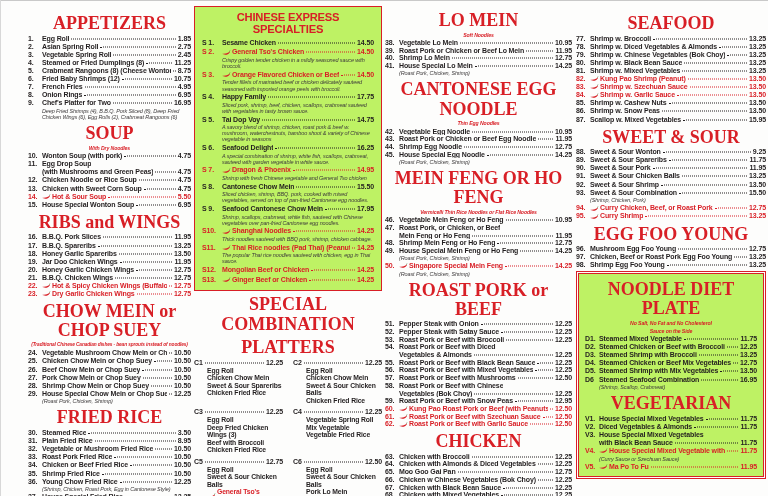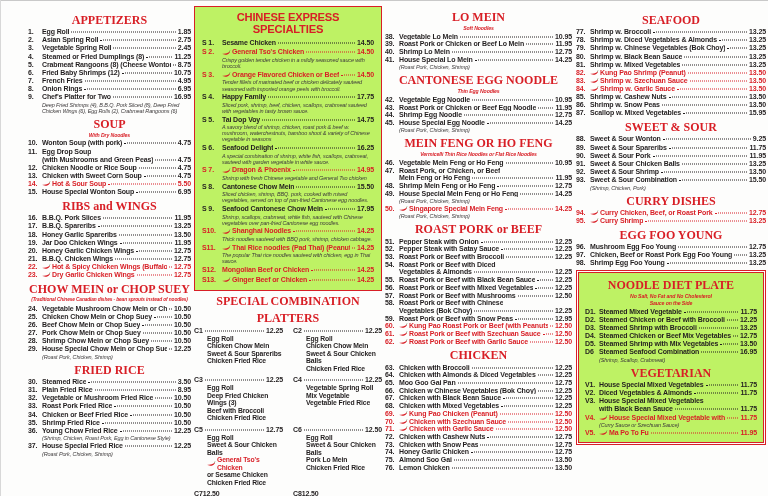--- a/index.html
+++ b/index.html
@@ -16,21 +16,21 @@
   .col1{left:28px;width:163px;top:10px;}
   .col2{left:194px;width:188px;top:6px;}
   .col3{left:385px;width:187px;top:7px;}
   .col4{left:576px;width:190px;top:10px;}
 
   .box{border:1.5px solid #d81f26;padding:3px 7px 5px;overflow:hidden;background:#bef264;}
   .box.double{border:1px solid #d81f26;outline:1px solid #d81f26;outline-offset:1.5px;margin:4px 2px 0;padding:2px 6px 5px;}
 
   .sec-title{
     font-family:"Liberation Serif",serif;font-weight:bold;color:#d81f26;
-    text-align:center;font-size:12px;line-height:1.06;margin:4px 0 1.5px;
+    text-align:center;font-size:18px;line-height:1.06;margin:4px 0 1.5px;
     letter-spacing:0;
   }
   .sec-title.sans{font-family:"Liberation Sans",sans-serif;font-size:11.2px;letter-spacing:-0.2px;margin:2px 0 3px;}
   .sec-sub{color:#d81f26;font-style:italic;font-weight:bold;font-size:5.2px;line-height:6px;text-align:center;margin:0 0 1.5px;white-space:nowrap;}
   .sec-sub.tiny{font-size:4.8px;}
 
   .item{display:flex;align-items:baseline;font-weight:bold;font-size:7px;line-height:8.1px;color:#221e1f;}
   .col3 .item{line-height:7.7px;}
   .item.hot{color:#d81f26;}
   .num{flex:0 0 14px;white-space:nowrap;}
@@ -1248,21 +1248,20 @@
           <div class="item">
             <span class="num">93.</span>
             <span class="name">Sweet &amp; Sour Combination</span>
             <span class="dots"></span>
             <span class="price">15.50</span>
           </div>
           <div class="desc">(Shrimp, Chicken, Pork)</div>
         </div>
       </div>
       <div class="section">
-        <div class="sec-title">CURRY DISHES</div>
         <div class="menu-item">
           <div class="item hot">
             <span class="num">94.</span>
             <span class="chili-wrap">
               <svg class="chili" viewBox="0 0 22 13">
                 <path d="M1.2 9.2c2.2 2.4 8.4 3.2 13 .9 3-1.5 4.8-3.8 5.3-6 .1-.6-.5-1-1-.6-2.2 2.1-5.6 4.2-9.8 4.9-2.9.5-5.6.3-7.5.8z" fill="#d81f26"></path>
                 <path d="M18.3 4.1c.4-1.7 1.6-2.6 2.9-2.9-1-.9-3.1-.4-3.8 1.5z" fill="#33803a"></path>
               </svg>
             </span>
             <span class="name">Curry Chicken, Beef, or Roast Pork</span>

